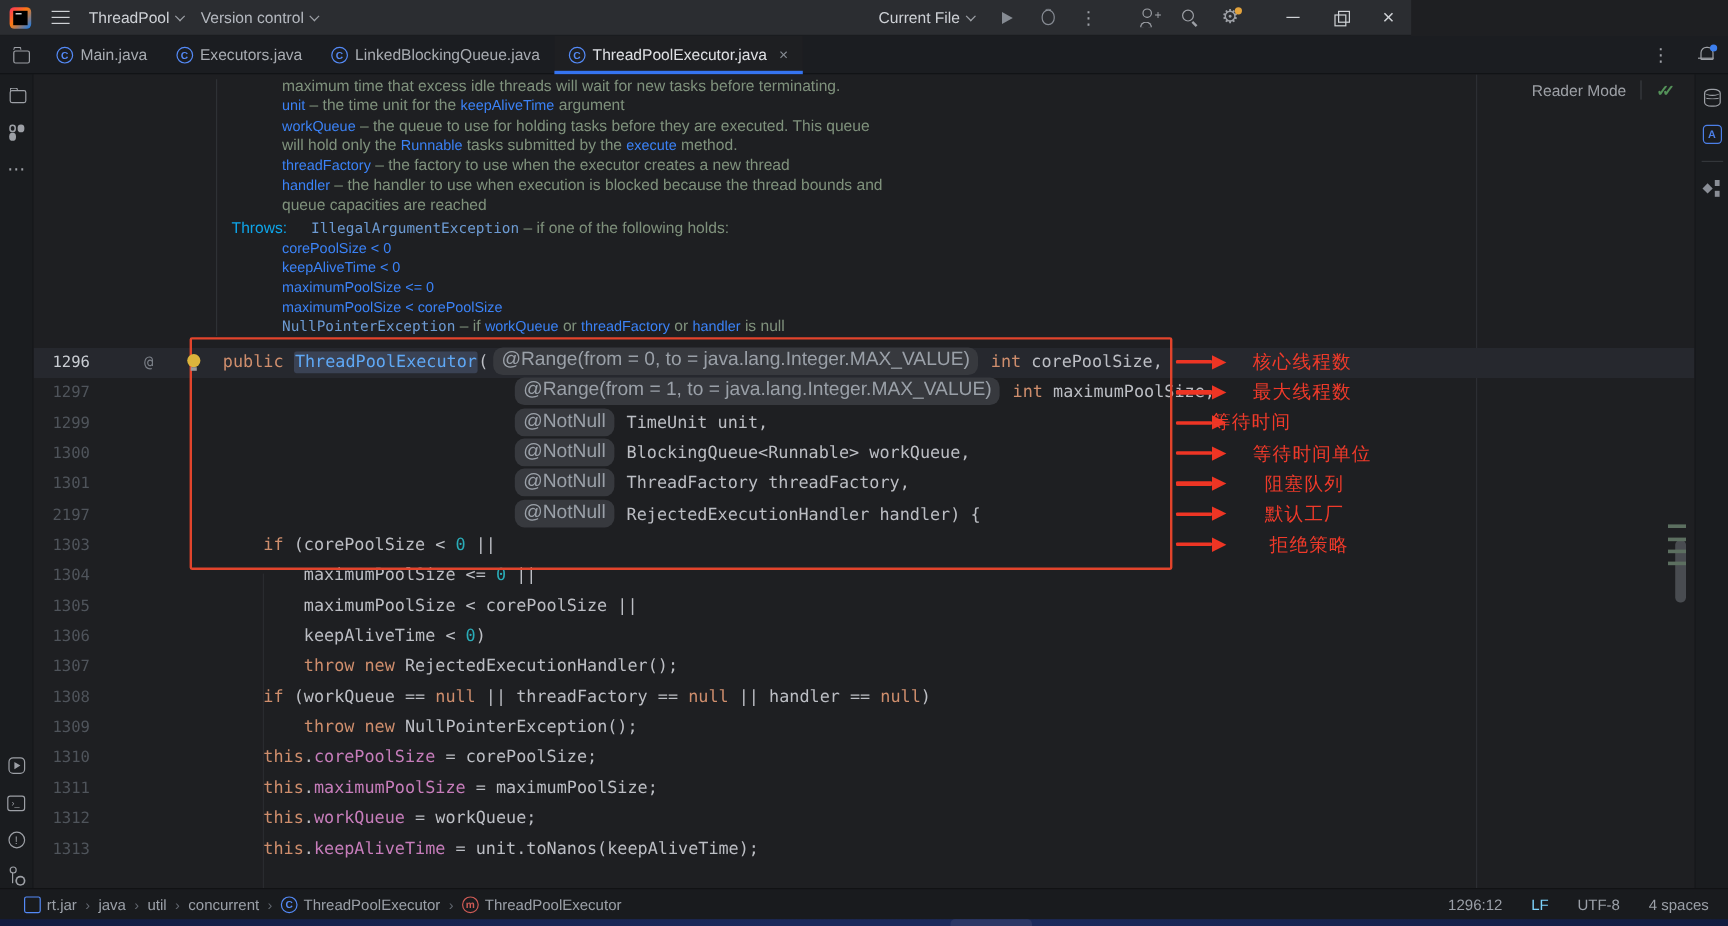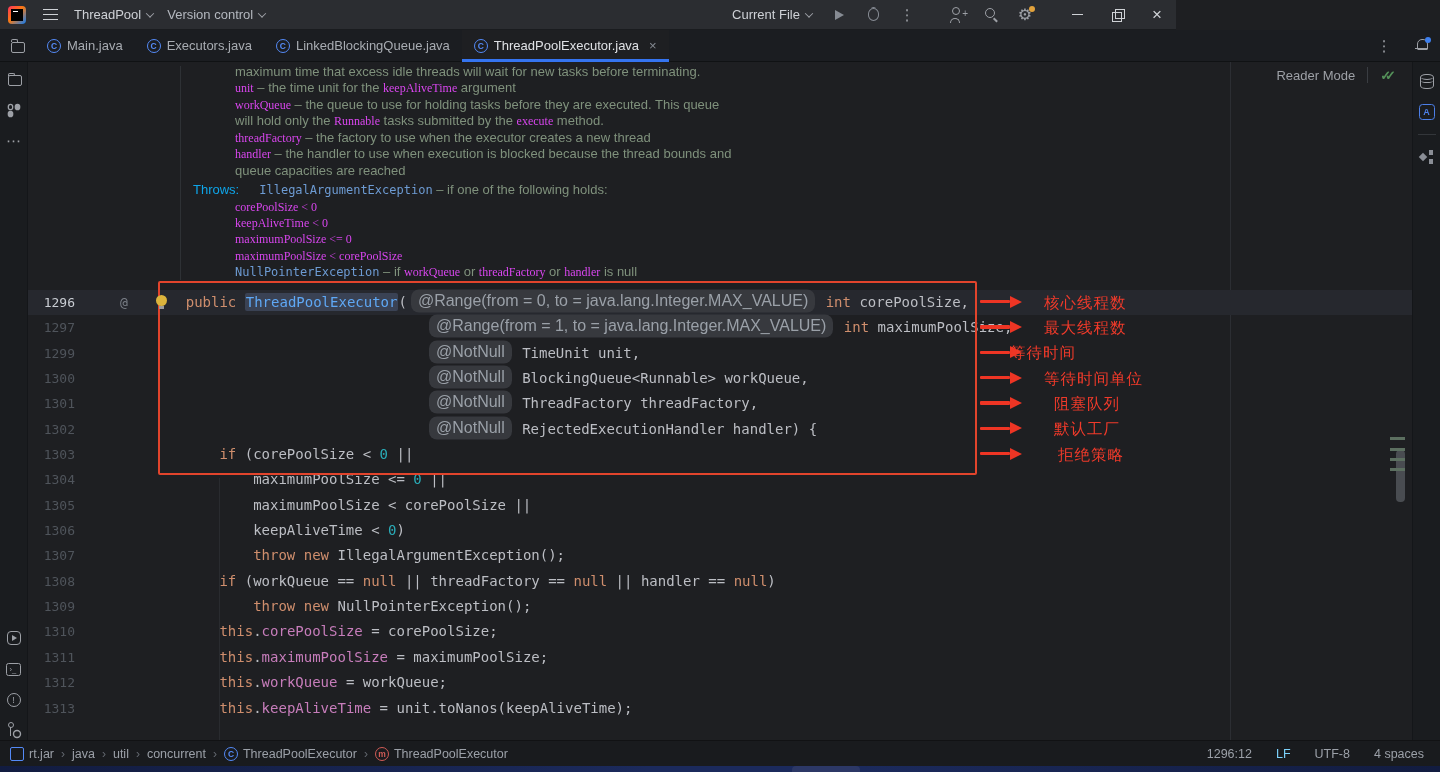--- a/index.html
+++ b/index.html
@@ -103,21 +103,21 @@
   #margin-guide { left:1202px; top:0; height:678px; }
   #doc-guide { left:152px; top:4px; height:214px; background:#2e3135; }
   #body-guide { left:191px; top:416px; height:262px; background:#292b2f; }
 
   
   #doc { position:absolute; left:165px; top:2px; right:180px; font-size:13px; color:#7f917c; }
   .docrow { height:16.45px; line-height:16.45px; white-space:nowrap; padding-left:42px; }
   .docrow.hang { padding-left:0; }
   .docrow.gap { margin-top:3px; }
   .d-c { color:#7f917c; }
-  .d-cc { font-family:Liberation Serif, serif; font-size:12px; color:#d946ef; }
+  .d-cc { font-family:Liberation Sans, sans-serif; font-size:12px; color:#3b82f6; }
   .d-link { font-family:"DejaVu Sans Mono", monospace; font-size:12px; color:#6d9bd3; }
   .d-lbl { color:#0ea5e9; margin-right:20px; }
 
   
   #code { position:absolute; left:0; top:228px; width:100%; }
   .crow { position:relative; height:25.35px; width:100%; }
   .crow.caret { background:#26282e; }
   .lnum { position:absolute; left:0; top:0; width:47px; text-align:right; line-height:25.35px;
     font-family:"DejaVu Sans Mono", monospace; font-size:13px; color:#4f545b; }
   .crow.caret .lnum { color:#c9cdd3; }
@@ -146,21 +146,21 @@
   .callout-label { position:absolute; z-index:6; color:#f03a2a; font-size:15.5px; letter-spacing:1px;
     line-height:20px; white-space:nowrap; }
 
   
   .scroll-mark { position:absolute; left:1362px; width:15px; height:3px; background:#5c6f60; z-index:7; }
   #scroll-thumb { position:absolute; left:1368px; top:388px; width:9px; height:52px; background:#494c51; border-radius:4px; z-index:6; }
 
   
   #statusbar { position:absolute; left:0; top:740px; width:1440px; height:26px; background:#191b1e;
     border-top:1px solid #111214; display:flex; align-items:center; font-size:12.5px; color:#9ba0a8; }
-  #breadcrumbs { display:flex; align-items:center; gap:7px; padding-left:10px; }
+  #breadcrumbs { display:flex; align-items:center; gap:7px; padding-left:20px; }
   .bc-item { display:flex; align-items:center; gap:5px; }
   .bc-sep { color:#62676f; font-size:12px; }
   #status-right { margin-left:auto; display:flex; align-items:center; gap:24px; padding-right:16px; }
   #status-right .dim { color:#7dd3fc; }
 
   
   #taskbar { position:absolute; left:0; top:766px; width:1440px; height:6px;
     background:linear-gradient(90deg,#121c40,#1b2a5c 45%,#1b2a5c 60%,#121c40); }
   #taskbar .pill { position:absolute; left:792px; top:0; width:68px; height:6px; border-radius:4px 4px 0 0; background:#2c3866; }
 </style>
@@ -300,42 +300,42 @@
       </div>
       <div class="crow">
         <span class="lnum">1300</span>
         <pre class="ctext"><span class="t-pad"></span><span class="t-chip">@NotNull</span><span class="t-n"> BlockingQueue&lt;Runnable&gt; workQueue,</span></pre>
       </div>
       <div class="crow">
         <span class="lnum">1301</span>
         <pre class="ctext"><span class="t-pad"></span><span class="t-chip">@NotNull</span><span class="t-n"> ThreadFactory threadFactory,</span></pre>
       </div>
       <div class="crow">
-        <span class="lnum">1302</span>
+        <span class="lnum">2197</span>
         <pre class="ctext"><span class="t-pad"></span><span class="t-chip">@NotNull</span><span class="t-n"> RejectedExecutionHandler handler) {</span></pre>
       </div>
       <div class="crow">
         <span class="lnum">1303</span>
         <pre class="ctext"><span class="t-n">        </span><span class="t-k">if</span><span class="t-n"> (corePoolSize &lt; </span><span class="t-num">0</span><span class="t-n"> ||</span></pre>
       </div>
       <div class="crow">
         <span class="lnum">1304</span>
         <pre class="ctext"><span class="t-n">            maximumPoolSize &lt;= </span><span class="t-num">0</span><span class="t-n"> ||</span></pre>
       </div>
       <div class="crow">
         <span class="lnum">1305</span>
         <pre class="ctext"><span class="t-n">            maximumPoolSize &lt; corePoolSize ||</span></pre>
       </div>
       <div class="crow">
         <span class="lnum">1306</span>
         <pre class="ctext"><span class="t-n">            keepAliveTime &lt; </span><span class="t-num">0</span><span class="t-n">)</span></pre>
       </div>
       <div class="crow">
         <span class="lnum">1307</span>
-        <pre class="ctext"><span class="t-n">            </span><span class="t-k">throw</span><span class="t-n"> </span><span class="t-k">new</span><span class="t-n"> IllegalArgumentException();</span></pre>
+        <pre class="ctext"><span class="t-n">            </span><span class="t-k">throw</span><span class="t-n"> </span><span class="t-k">new</span><span class="t-n"> RejectedExecutionHandler();</span></pre>
       </div>
       <div class="crow">
         <span class="lnum">1308</span>
         <pre class="ctext"><span class="t-n">        </span><span class="t-k">if</span><span class="t-n"> (workQueue == </span><span class="t-k">null</span><span class="t-n"> || threadFactory == </span><span class="t-k">null</span><span class="t-n"> || handler == </span><span class="t-k">null</span><span class="t-n">)</span></pre>
       </div>
       <div class="crow">
         <span class="lnum">1309</span>
         <pre class="ctext"><span class="t-n">            </span><span class="t-k">throw</span><span class="t-n"> </span><span class="t-k">new</span><span class="t-n"> NullPointerException();</span></pre>
       </div>
       <div class="crow">

